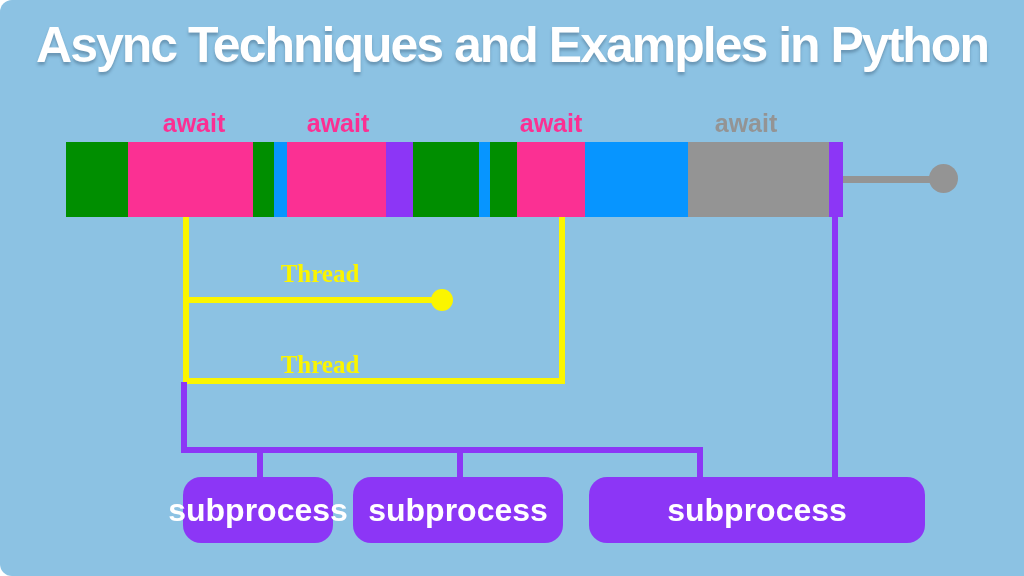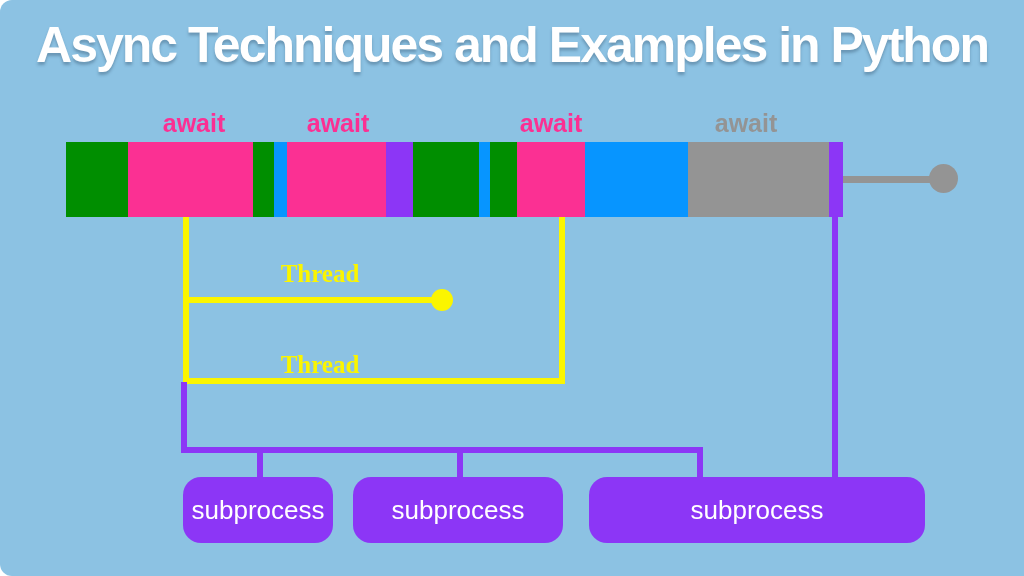--- a/index.html
+++ b/index.html
@@ -115,22 +115,22 @@
     top: 477px;
     height: 66px;
     border-radius: 18px;
     background: var(--purple, #8c36f6);
     display: flex;
     align-items: center;
     justify-content: center;
   }
   .subprocess-box span {
     color: var(--text_white, #ffffff);
-    font-size: 26px;
-    font-weight: normal;
+    font-size: 32px;
+    font-weight: bold;
     white-space: nowrap;
   }
   .box-1 { left: 183px; width: 150px; }
   .box-2 { left: 353px; width: 210px; }
   .box-3 { left: 589px; width: 336px; }
 </style>
 </head>
 <body>
 
 <div class="slide">

